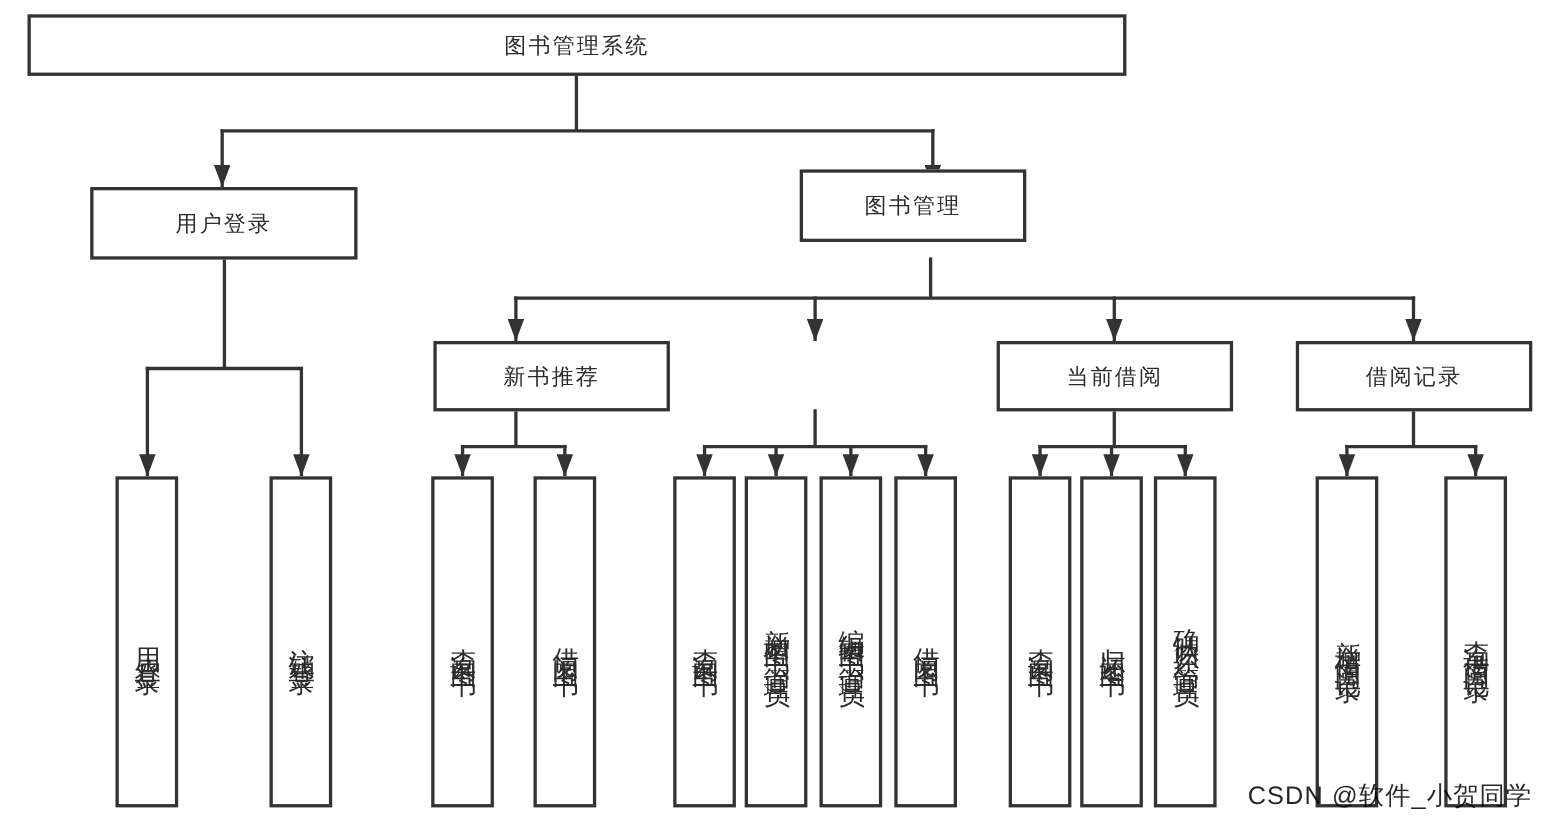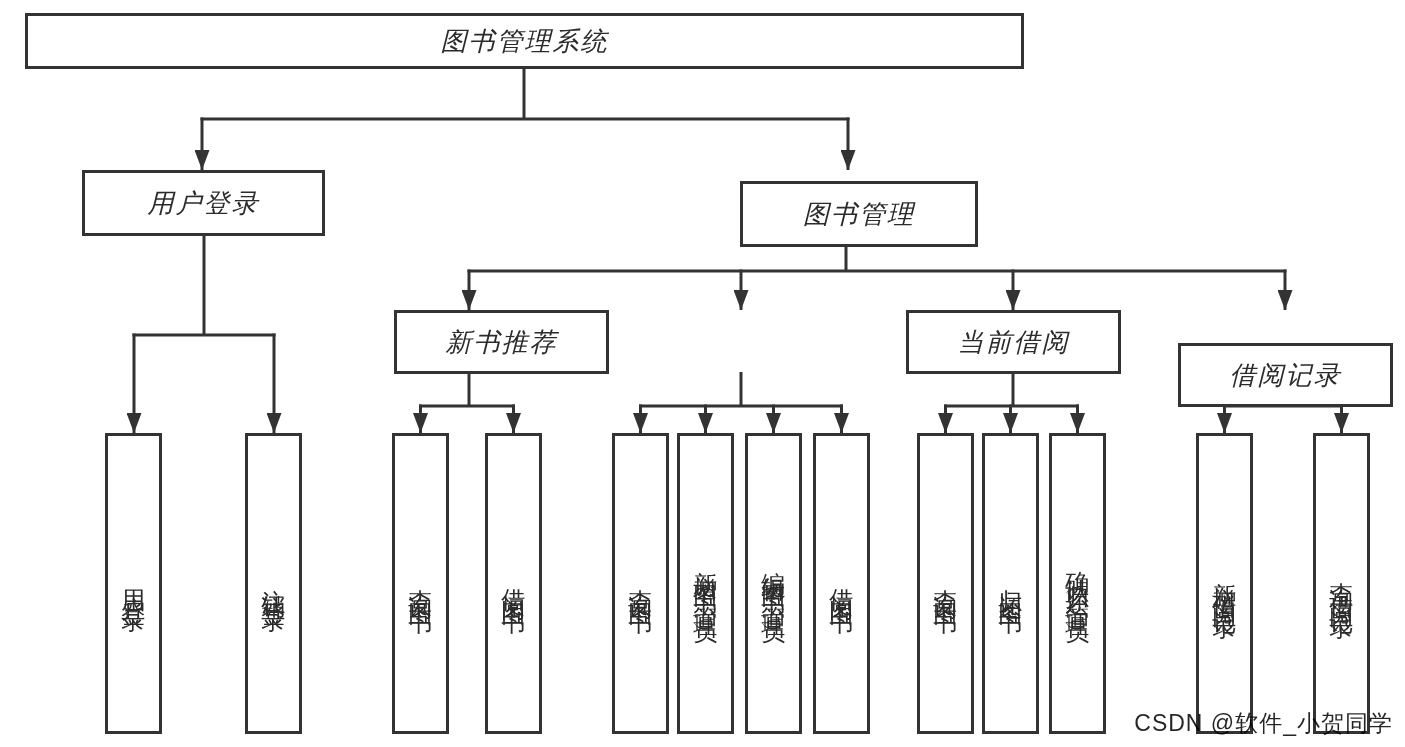--- a/index.html
+++ b/index.html
@@ -15,21 +15,21 @@
   svg.connectors { position: absolute; left: 0; top: 0; z-index: 1; }
   .node {
     position: absolute;
     background: #ffffff;
     border: 3px solid #333333;
     display: flex;
     align-items: center;
     justify-content: center;
     z-index: 2;
   }
-  .hnode { font-size: 26px; letter-spacing: 2px; white-space: nowrap; font-style: italic; }
+  .hnode { font-size: 20px; letter-spacing: 2px; white-space: nowrap; }
   .vnode .vtext {
     writing-mode: vertical-rl;
     text-orientation: mixed;
     font-size: 24px;
     letter-spacing: 7px;
     line-height: 1.15;
     white-space: nowrap;
   }
   .watermark {
     position: absolute;
@@ -93,25 +93,25 @@
       <line x1="1285" y1="372" x2="1285" y2="406"></line>
       <line x1="1223" y1="406" x2="1343" y2="406"></line>
       <line x1="1224.5" y1="404.5" x2="1224.5" y2="433" marker-end="url(#arrow)"></line>
       <line x1="1341.5" y1="404.5" x2="1341.5" y2="433" marker-end="url(#arrow)"></line>
     </g>
   </svg>
 
   <div class="node hnode" style="left:25px; top:13px; width:999px; height:56px;">图书管理系统</div>
 
   <div class="node hnode" style="left:82px; top:170px; width:243px; height:66px;">用户登录</div>
-  <div class="node hnode" style="left:727px; top:181px; width:238px; height:66px;margin-left:13px;">图书管理</div>
+  <div class="node hnode" style="left:727px; top:154px; width:206px; height:66px;">图书管理</div>
 
   <div class="node hnode" style="left:362px; top:310px; width:215px; height:64px;margin-left:32px;">新书推荐</div>
   <div class="node hnode" style="left:906px; top:310px; width:215px; height:64px;">当前借阅</div>
-  <div class="node hnode" style="left:1178px; top:310px; width:215px; height:64px;margin-top:33px;">借阅记录</div>
+  <div class="node hnode" style="left:1178px; top:310px; width:215px; height:64px;">借阅记录</div>
 
   <div class="node vnode" style="left:105px; top:433px; width:57px; height:301px;">
     <span class="vtext">用户登录</span>
   </div>
   <div class="node vnode" style="left:245px; top:433px; width:57px; height:301px;">
     <span class="vtext">注销登录</span>
   </div>
 
   <div class="node vnode" style="left:392px; top:433px; width:57px; height:301px;">
     <span class="vtext">查询图书</span>

